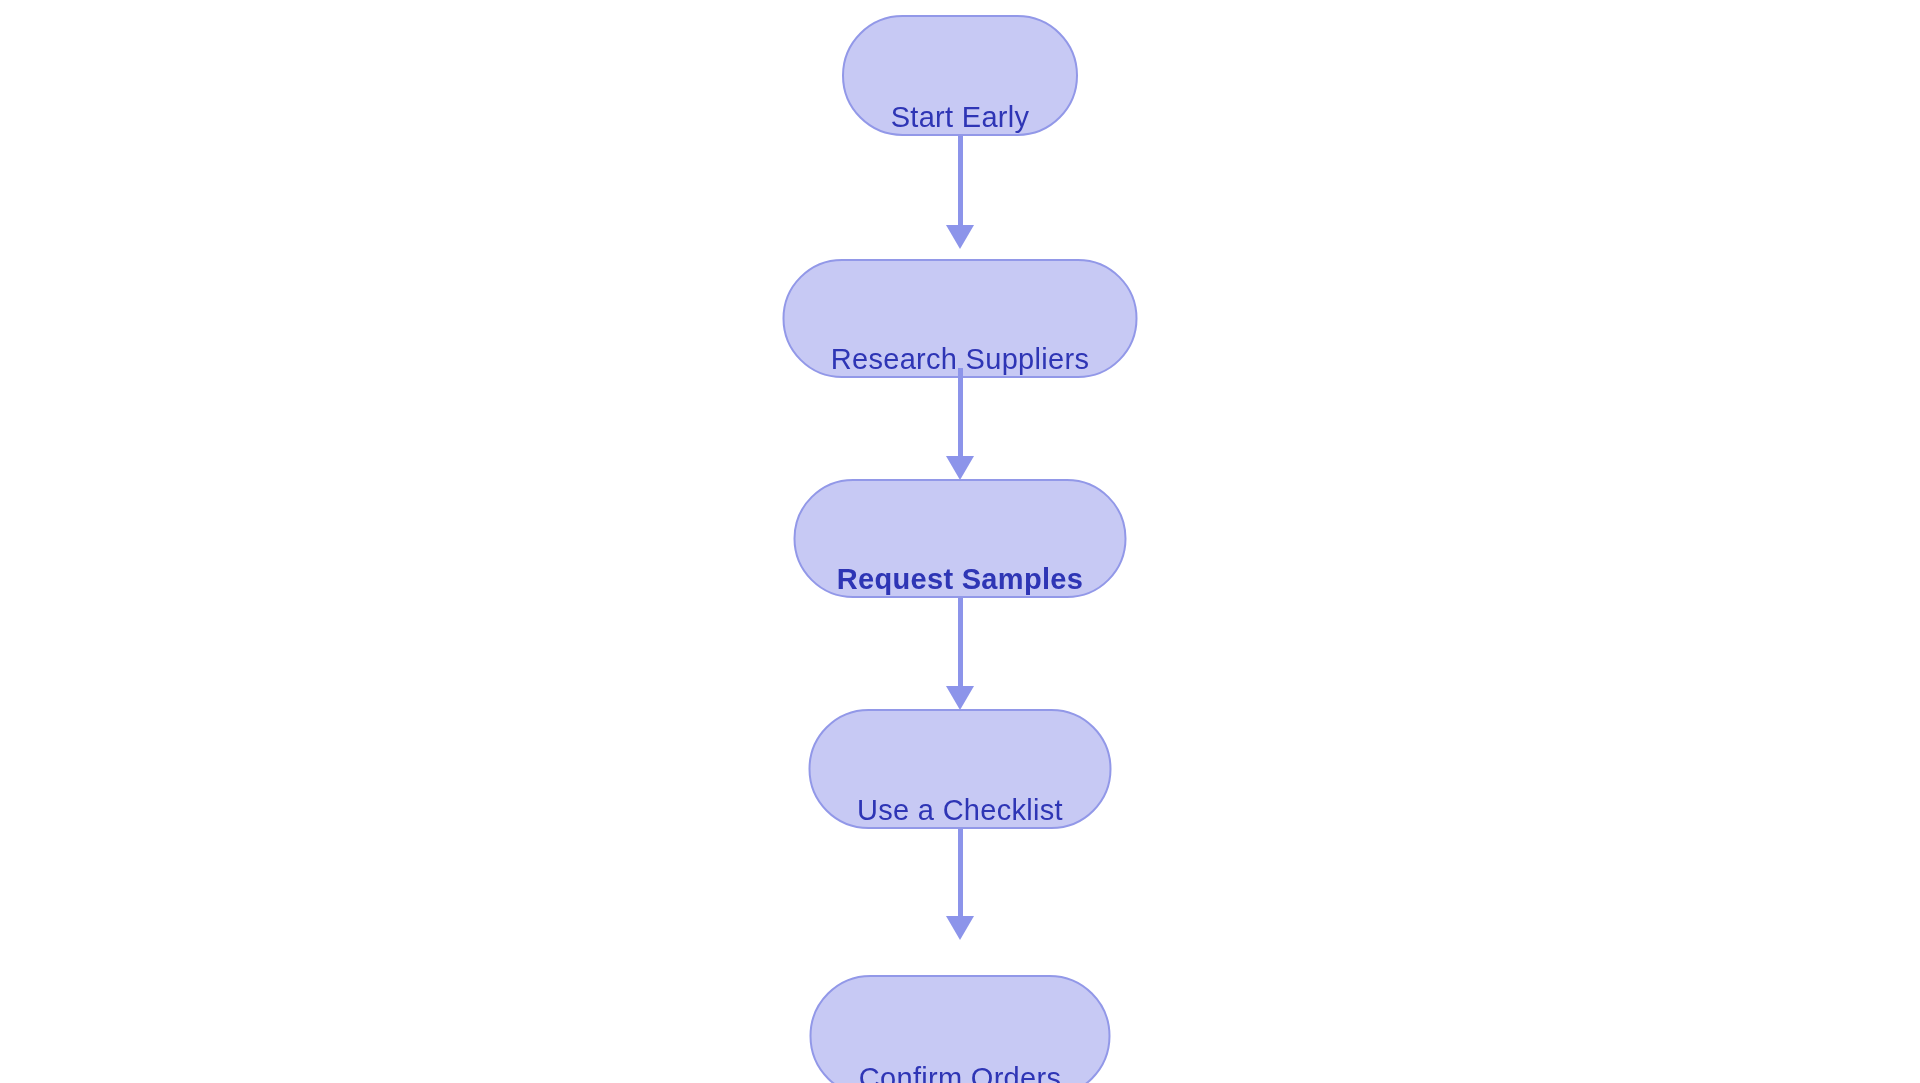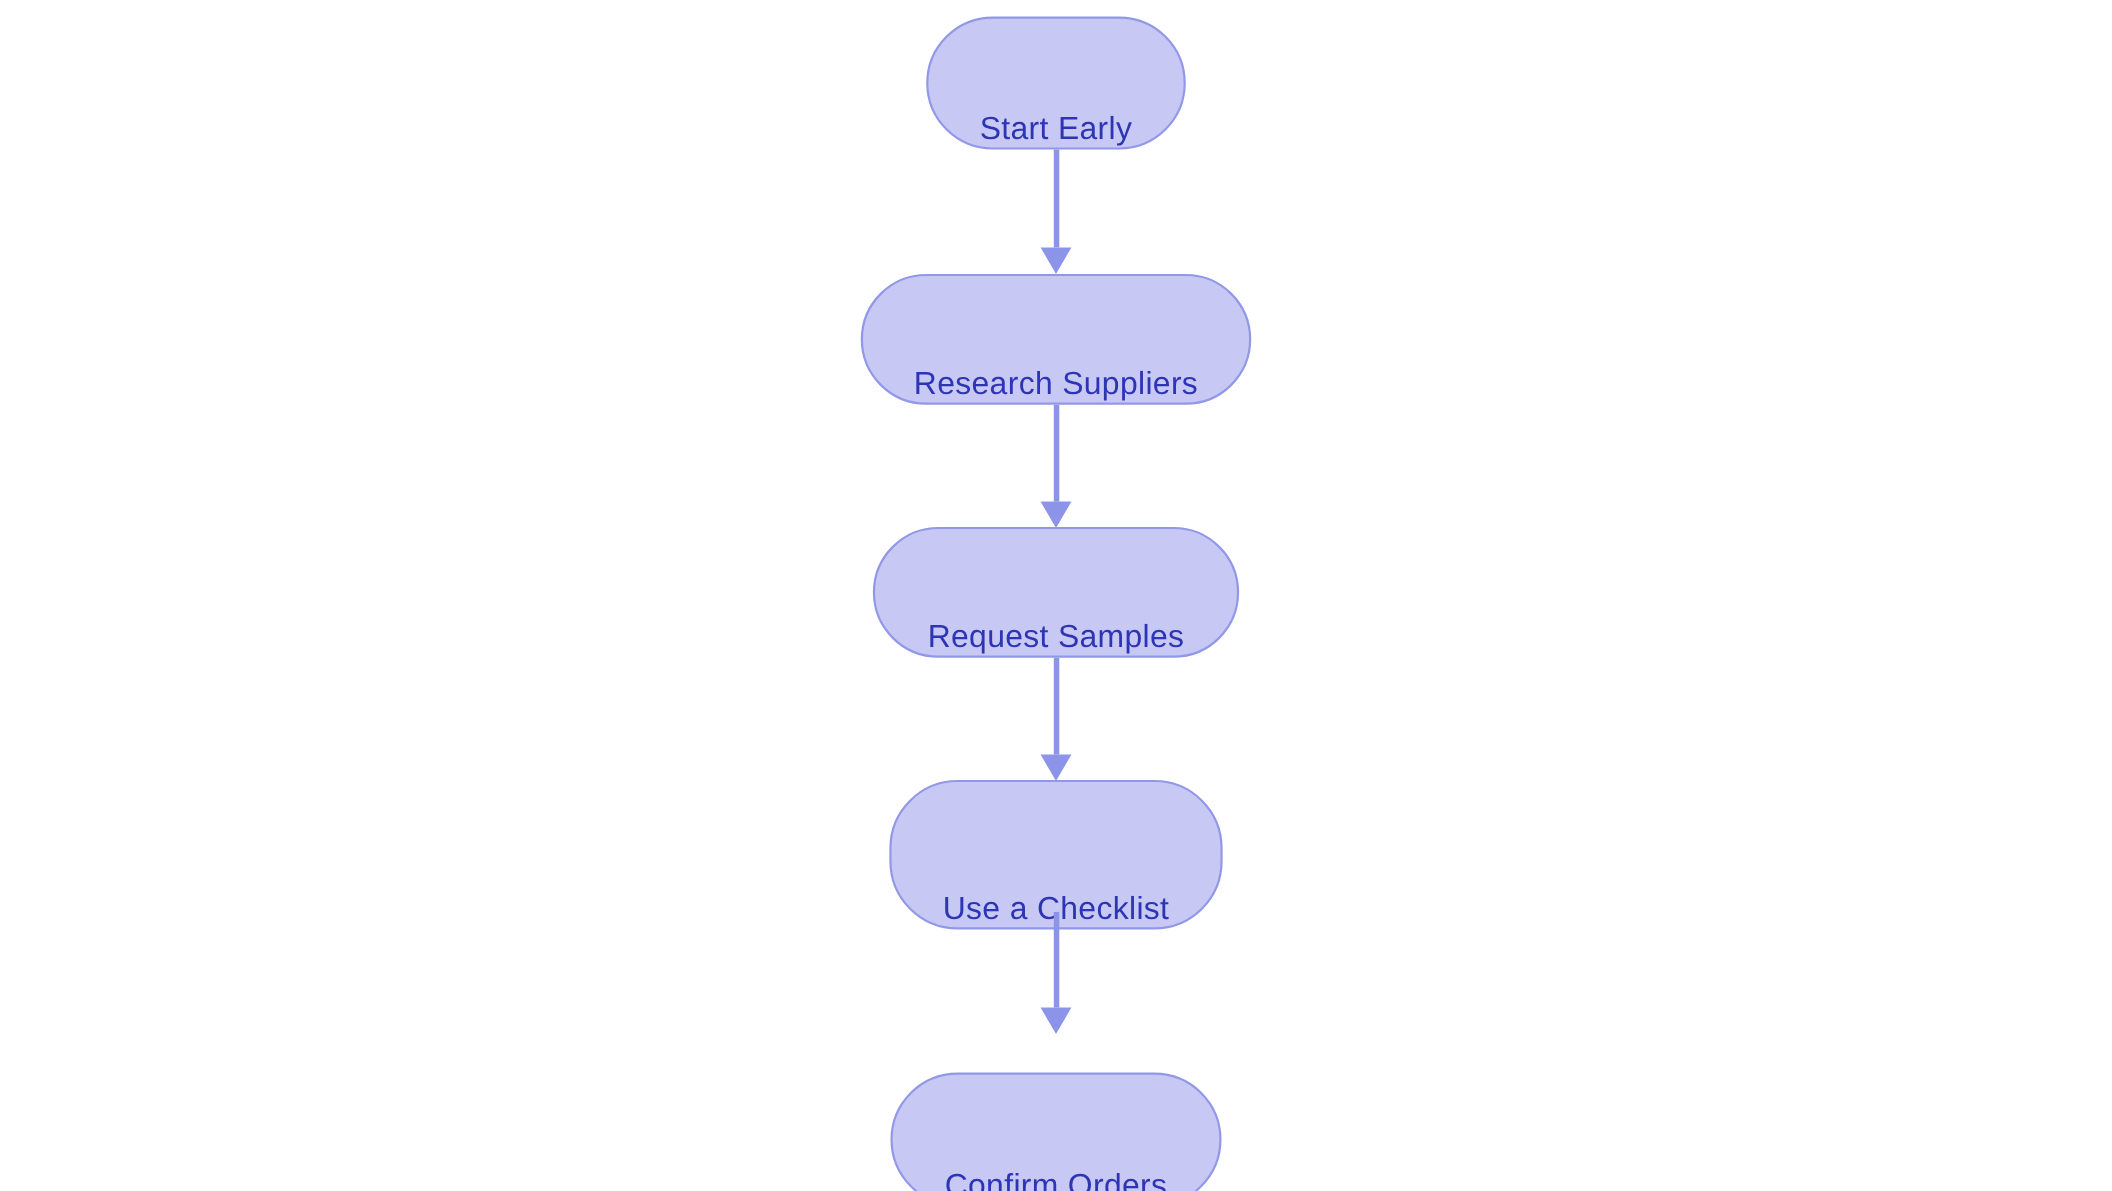--- a/index.html
+++ b/index.html
@@ -28,23 +28,23 @@
     border-radius: 62px;
     display: flex;
     align-items: flex-end;
     justify-content: center;
     font-size: 29px;
     letter-spacing: 0.3px;
     color: var(--text, #2e35b5);
     white-space: nowrap;
   }
   .node-1 { top: 15px;  width: 236px; height: 121px; }
-  .node-2 { top: 249px; width: 355px; height: 119px; }
-  .node-3 { top: 479px; width: 333px; height: 119px; }
-  .node-4 { top: 709px; width: 303px; height: 136px; }
+  .node-2 { top: 259px; width: 355px; height: 119px; }
+  .node-3 { top: 479px; width: 333px; height: 119px; font-weight: bold; }
+  .node-4 { top: 709px; width: 303px; height: 120px; }
   .node-5 { top: 975px; width: 301px; height: 122px; }
 
   .flow-arrow {
     position: absolute;
     left: 50%;
     transform: translateX(-50%);
     display: flex;
     flex-direction: column;
     align-items: center;
   }

